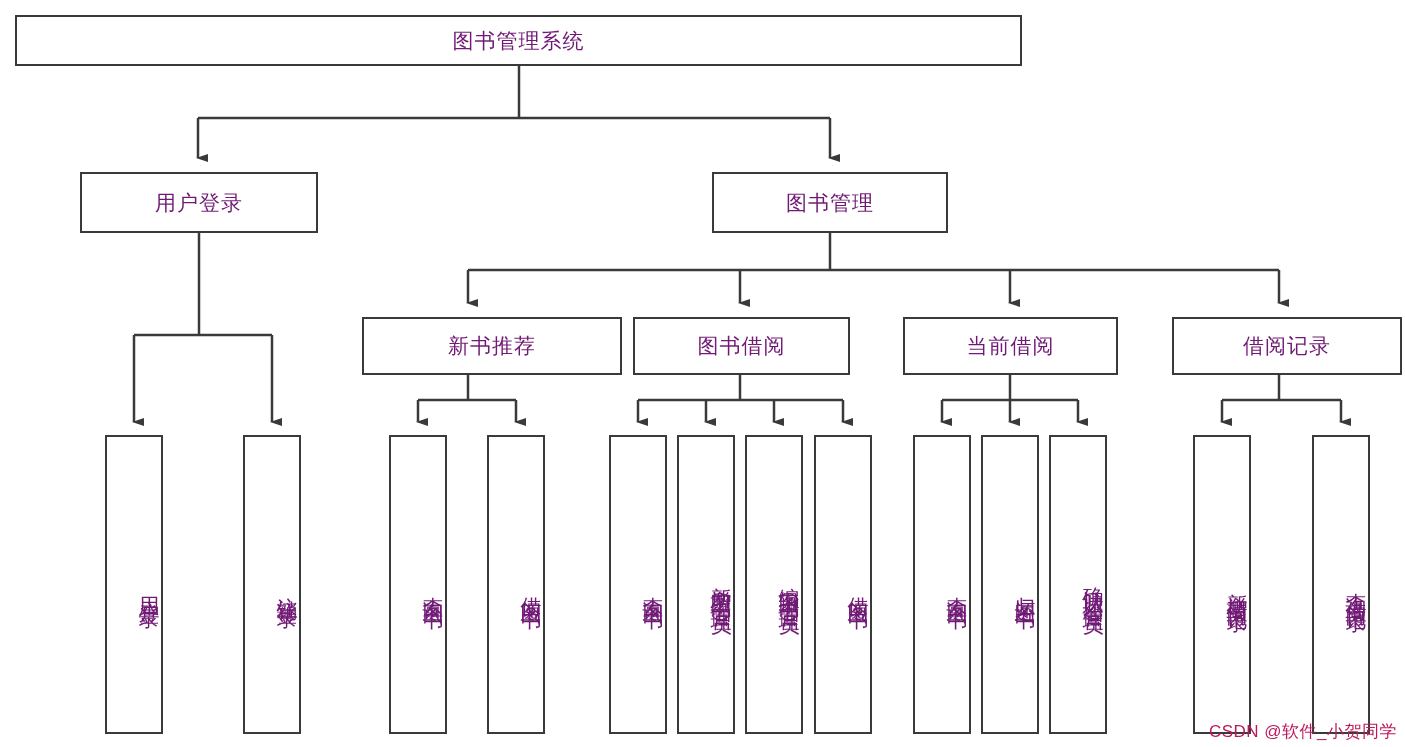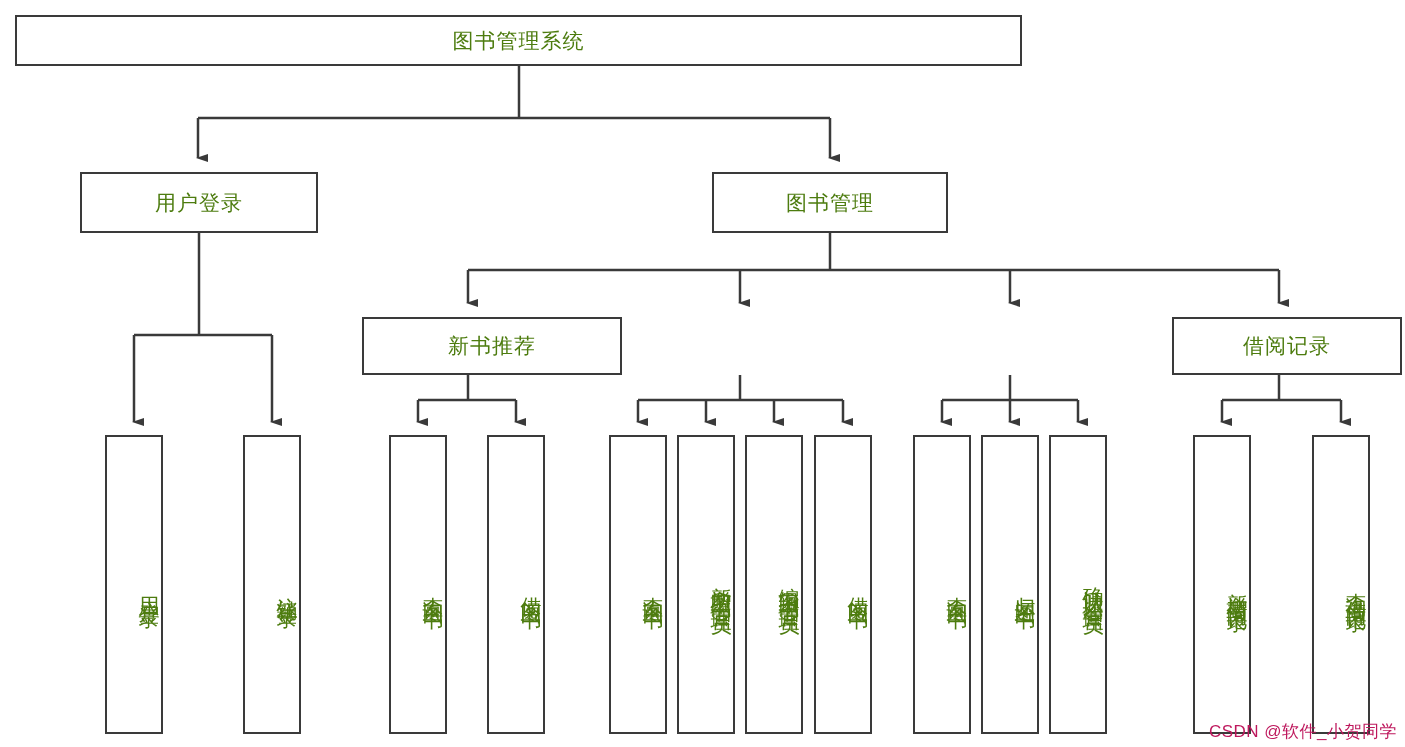--- a/index.html
+++ b/index.html
@@ -26,21 +26,21 @@
     pointer-events: none;
   }
   .node {
     position: absolute;
     box-sizing: border-box;
     border: 2px solid #3a3a3a;
     background: #ffffff;
     display: flex;
     align-items: center;
     justify-content: center;
-    color: #4d7c0f;
+    color: #701a75;
   }
   .node.h {
     font-size: 21px;
     letter-spacing: 1px;
     line-height: 1.2;
   }
   .node.v {
     writing-mode: vertical-rl;
     text-orientation: upright;
     font-size: 21px;
@@ -128,20 +128,26 @@
   <div class="node h" style="left:80px; top:172px; width:238px; height:61px;">
     <span>用户登录</span>
   </div>
   <div class="node h" style="left:712px; top:172px; width:236px; height:61px;">
     <span>图书管理</span>
   </div>
 
   <div class="node h" style="left:362px; top:317px; width:260px; height:58px;">
     <span>新书推荐</span>
   </div>
+  <div class="node h" style="left:633px; top:317px; width:217px; height:58px;">
+    <span>图书借阅</span>
+  </div>
+  <div class="node h" style="left:903px; top:317px; width:215px; height:58px;">
+    <span>当前借阅</span>
+  </div>
   <div class="node h" style="left:1172px; top:317px; width:230px; height:58px;">
     <span>借阅记录</span>
   </div>
 
   <div class="node v" style="left:105px; top:435px; width:58px; height:299px;">
     <span class="vtext">用户登录</span>
   </div>
   <div class="node v" style="left:243px; top:435px; width:58px; height:299px;">
     <span class="vtext">注销登录</span>
   </div>

